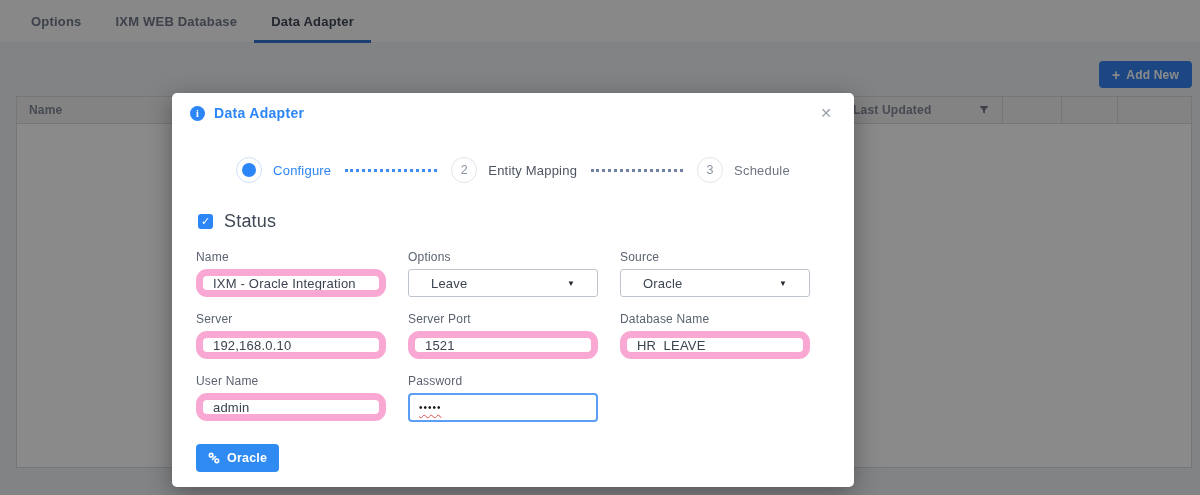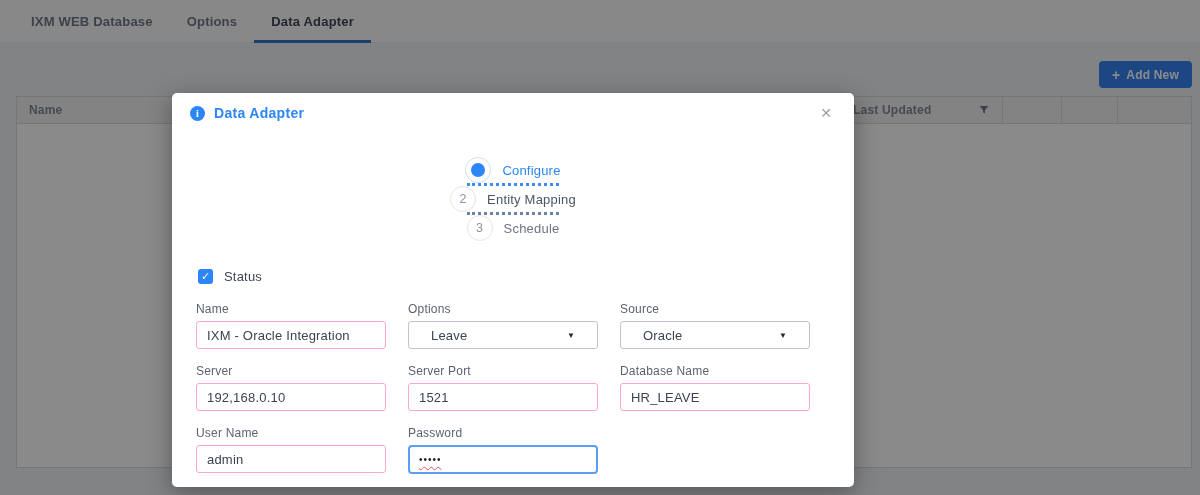--- a/index.html
+++ b/index.html
@@ -33,58 +33,58 @@
   .overlay { position:absolute; inset:0; background:rgba(10,10,12,0.48); z-index:5; }
 
   
   .modal { position:absolute; left:172px; top:93px; width:682px; height:394px; background:#fff; border-radius:5px; box-shadow:0 6px 24px rgba(0,0,0,.35); z-index:10; }
   .modal-header { height:40px; display:flex; align-items:center; padding:0 18px; }
   .info-icon { width:15px; height:15px; border-radius:50%; background:#2d86f7; color:#fff; font-size:10px; font-weight:bold; display:flex; align-items:center; justify-content:center; margin-right:9px; font-family:"Liberation Serif", serif; }
   .modal-title { color:#2d86f7; font-size:14px; font-weight:bold; letter-spacing:.3px; }
   .modal-close { margin-left:auto; color:#9aa0a8; font-size:14px; cursor:pointer; line-height:1; padding:4px; }
 
   
-  .wizard { display:flex; align-items:center; justify-content:center; margin-top:24px;flex-direction:column; }
+  .wizard { display:flex; align-items:center; justify-content:center; margin-top:24px; }
   .step { display:flex; align-items:center; gap:11px; }
   .step-circle { width:26px; height:26px; border-radius:50%; border:1px solid #e1e6ec; background:#fff; display:flex; align-items:center; justify-content:center; font-size:12.5px; color:#8a93a2; }
   .step-circle.active { border-color:#cfe0f7; }
   .step-dot { width:14px; height:14px; border-radius:50%; background:#2d86f7; }
   .step-label { font-size:13px; color:#4d5562; letter-spacing:.2px; }
   .step-label.active { color:#2d86f7; }
   .step-label.muted { color:#6d7582; }
   .connector { width:92px; height:0; margin:0 14px; border-top:3px dotted #3d8bf5; }
   .connector.gray { border-top-color:#6f80a0; }
 
   
   .modal-body { padding:0 24px; }
   .status-row { margin-top:28px; margin-left:2px; display:flex; align-items:center; gap:11px; }
   .checkbox { width:15px; height:15px; border-radius:3px; background:#2d86f7; color:#fff; font-size:11px; display:flex; align-items:center; justify-content:center; cursor:pointer; }
-  .status-label { font-size:13px; color:#3f4854; letter-spacing:.2px; }
+  .status-label { font-size:18px; color:#3f4854; letter-spacing:.2px; }
 
   .form-grid { margin-top:18px; display:grid; grid-template-columns:190px 190px 190px; column-gap:22px; row-gap:15px; }
   .field { display:flex; flex-direction:column; }
   .field label { font-size:12px; color:#5b6370; margin-bottom:5px; letter-spacing:.2px; }
-  .tb { height:28px; border:1px solid #f9a8d4; border-radius:3px; font-size:13px; color:#3b4450; padding:0 10px; font-family:"Liberation Sans", sans-serif; letter-spacing:.2px; background:#fff; outline:none; width:100%; }
+  .tb { height:28px; border:7px solid #f9a8d4; border-radius:11px; font-size:13px; color:#3b4450; padding:0 10px; font-family:"Liberation Sans", sans-serif; letter-spacing:.2px; background:#fff; outline:none; width:100%; }
   .select { height:28px; border:1px solid #bfc5cc; border-radius:3px; display:flex; align-items:center; justify-content:space-between; padding:0 22px; font-size:13px; color:#3b4450; letter-spacing:.2px; cursor:pointer; background:#fff; }
   .caret { font-size:8px; color:#23272e; }
   .tb-password { height:29px; border:2px solid #5b9ef5; border-radius:4px; display:flex; align-items:center; padding:0 9px; background:#fff; }
   .pw-dots { font-size:10px; color:#16181c; letter-spacing:1px; text-decoration:underline; text-decoration-style:wavy; text-decoration-color:#e05252; text-decoration-thickness:1px; text-underline-offset:3px; }
 
   .btn-connect { margin-top:22px; height:28px; background:#2f8bf2; color:#fff; border:none; border-radius:4px; font-size:12.5px; font-weight:bold; letter-spacing:.2px; padding:0 12px; display:inline-flex; align-items:center; gap:7px; cursor:pointer; }
 
   .funnel-icon, .link-icon { display:inline-flex; }
 </style>
 </head>
 <body>
 
 <div class="page">
 
   <div class="tabbar">
+    <div class="tab">Options</div>
     <div class="tab">IXM WEB Database</div>
-    <div class="tab">Options</div>
     <div class="tab active">Data Adapter</div>
   </div>
 
   <div class="content">
     <button class="btn-addnew">
       <span class="plus">+</span>
       <span>Add New</span>
     </button>
 
     <div class="grid">

